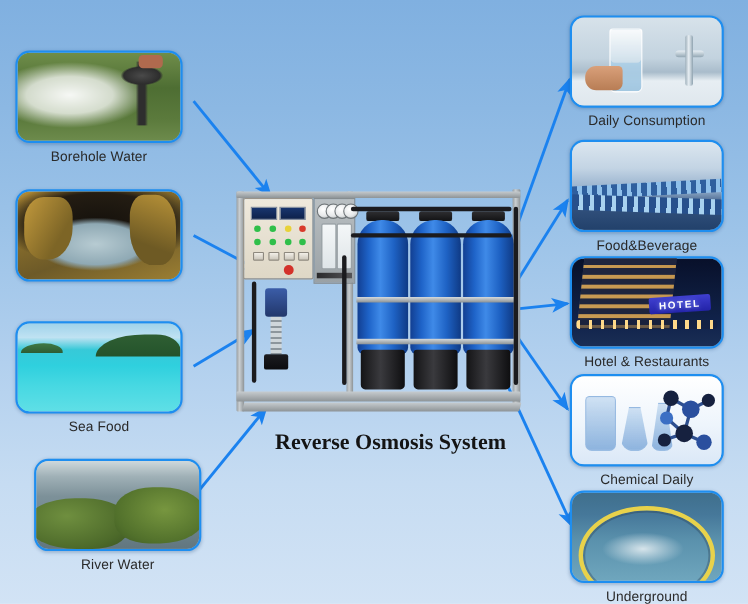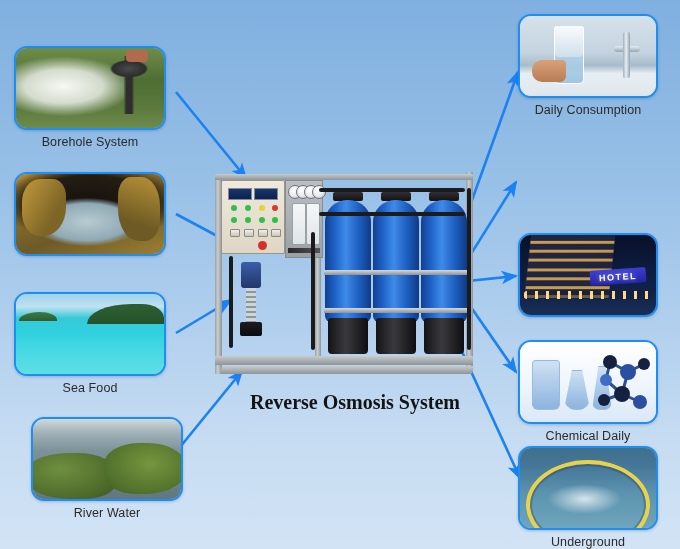--- a/index.html
+++ b/index.html
@@ -331,21 +331,21 @@
       <path d="M468,281 L516,276"></path>
       <path d="M466,300 L516,372"></path>
       <path d="M452,330 L520,478"></path>
     </g>
   </svg>
 
   <div class="node" style="left:14px;  top:46px;">
     <div class="thumb">
       <div class="sky art-borehole"></div>
     </div>
-    <div class="caption">Borehole System</div>
+    <div class="caption">Borehole Water</div>
   </div>
 
   <div class="node" style="left:14px;  top:172px;">
     <div class="thumb">
       <div class="sky art-underground"></div>
     </div>
   </div>
 
   <div class="node" style="left:14px;  top:292px;">
     <div class="thumb">
@@ -364,28 +364,35 @@
   <div class="node right" style="left:518px; top:14px;">
     <div class="thumb">
       <div class="sky art-daily">
         <div class="faucet-arm"></div>
         <div class="hand"></div>
       </div>
     </div>
     <div class="caption">Daily Consumption</div>
   </div>
 
+  <div class="node right" style="left:518px; top:127px;">
+    <div class="thumb">
+      <div class="sky art-food"></div>
+    </div>
+    <div class="caption">Food&amp;Beverage</div>
+  </div>
 
   <div class="node right" style="left:518px; top:233px;">
     <div class="thumb">
       <div class="sky art-hotel">
         <div class="hotel-sign">HOTEL</div>
         <div class="hotel-canopy"></div>
       </div>
     </div>
+    <div class="caption">Hotel &amp; Restaurants</div>
   </div>
 
   <div class="node right" style="left:518px; top:340px;">
     <div class="thumb">
       <div class="sky art-chem">
         <div class="flask f1"></div>
         <div class="flask f2"></div>
         <div class="flask f3"></div>
         <svg class="mol" viewBox="0 0 56 68">
           <g stroke="#2e4f8f" stroke-width="3" fill="none">

